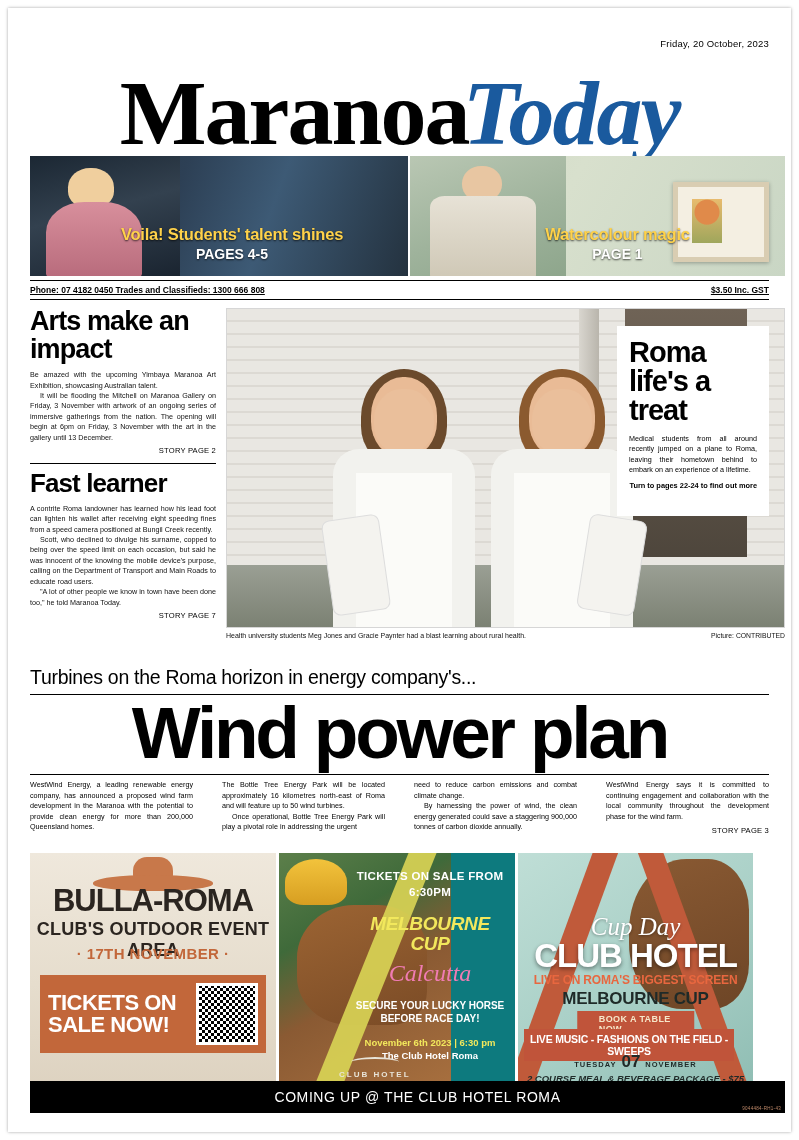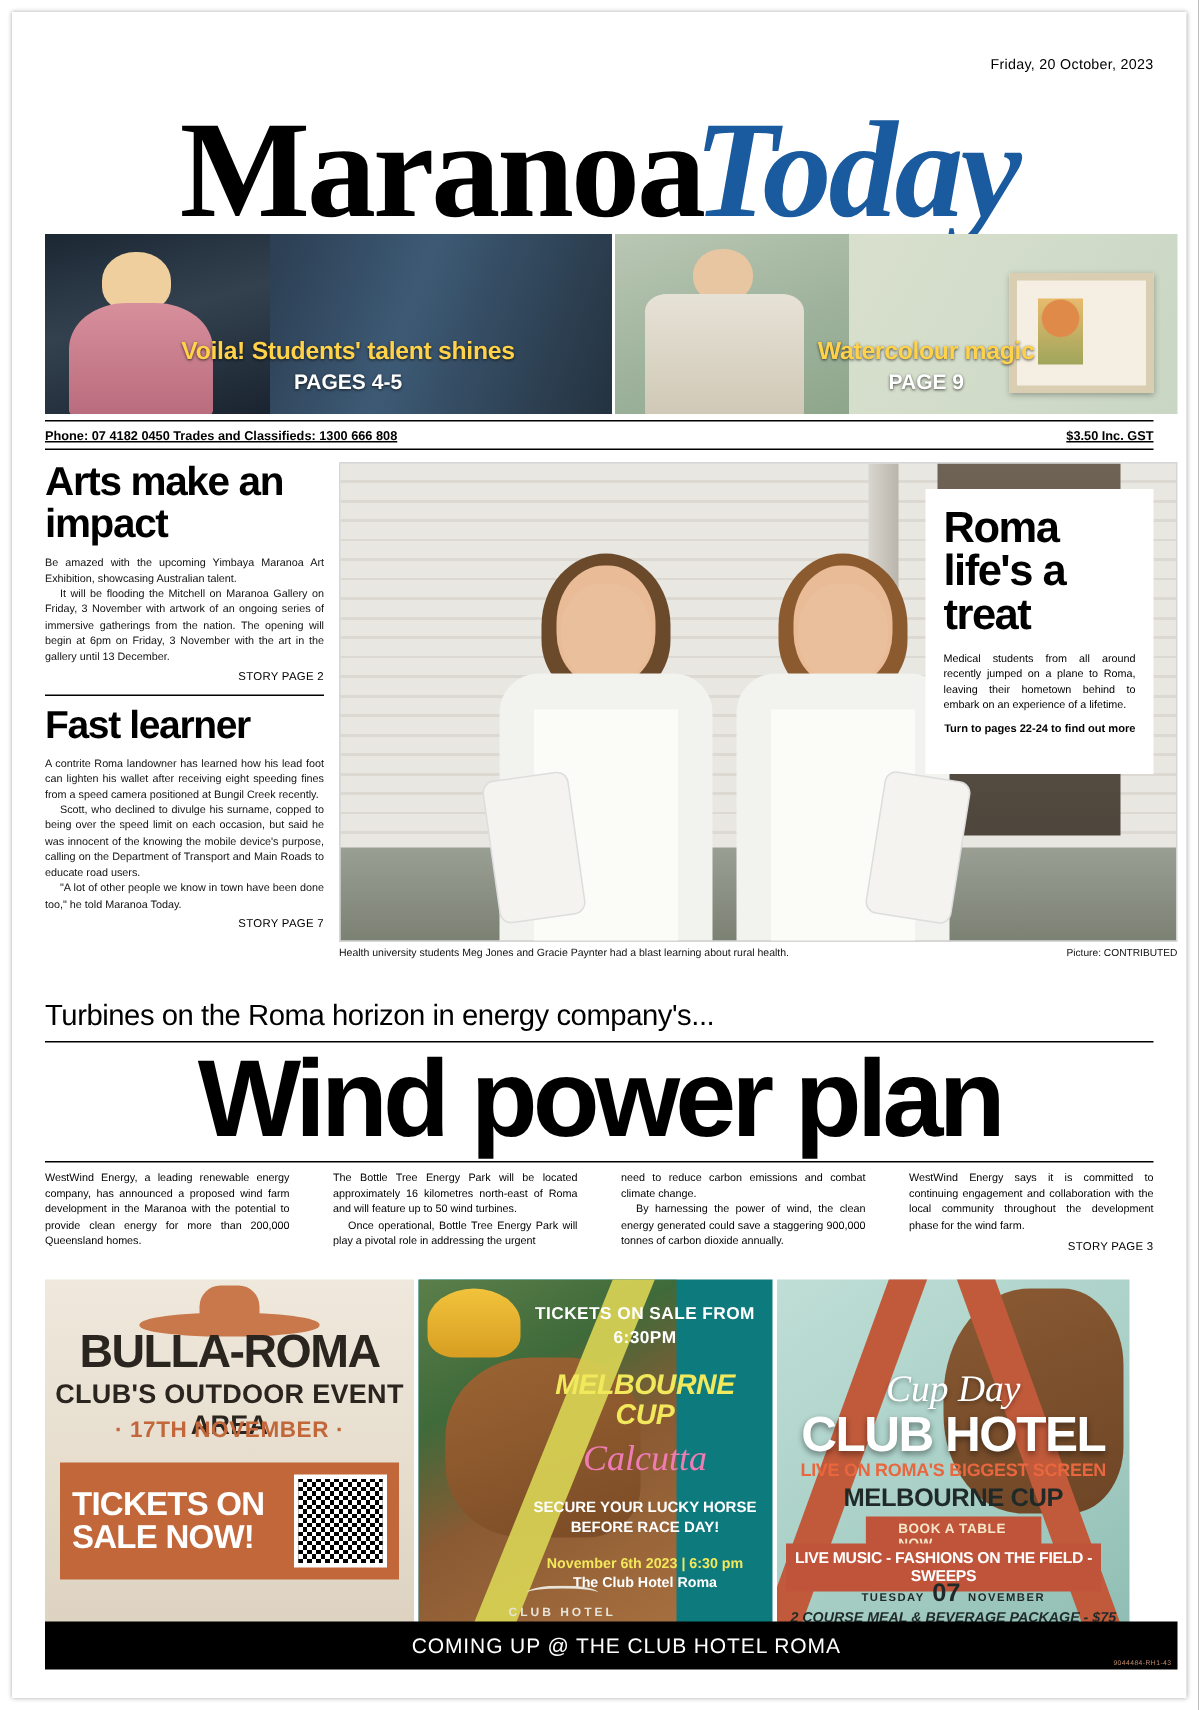--- a/index.html
+++ b/index.html
@@ -436,21 +436,21 @@
       <div class="promo-text">
         <div class="promo-head">Voila! Students' talent shines</div>
         <div class="promo-sub">PAGES 4-5</div>
       </div>
     </div>
     <div class="promo promo-right">
       <div class="promo-photo-r"></div>
       <div class="promo-art"></div>
       <div class="promo-text">
         <div class="promo-head">Watercolour magic</div>
-        <div class="promo-sub">PAGE 9</div>
+        <div class="promo-sub">PAGE 1</div>
       </div>
     </div>
   </div>
 
   <div class="infobar">
     <span>Phone: 07 4182 0450    Trades and Classifieds: 1300 666 808</span>
     <span>$3.50 Inc. GST</span>
   </div>
 
   <div class="leftcol">

